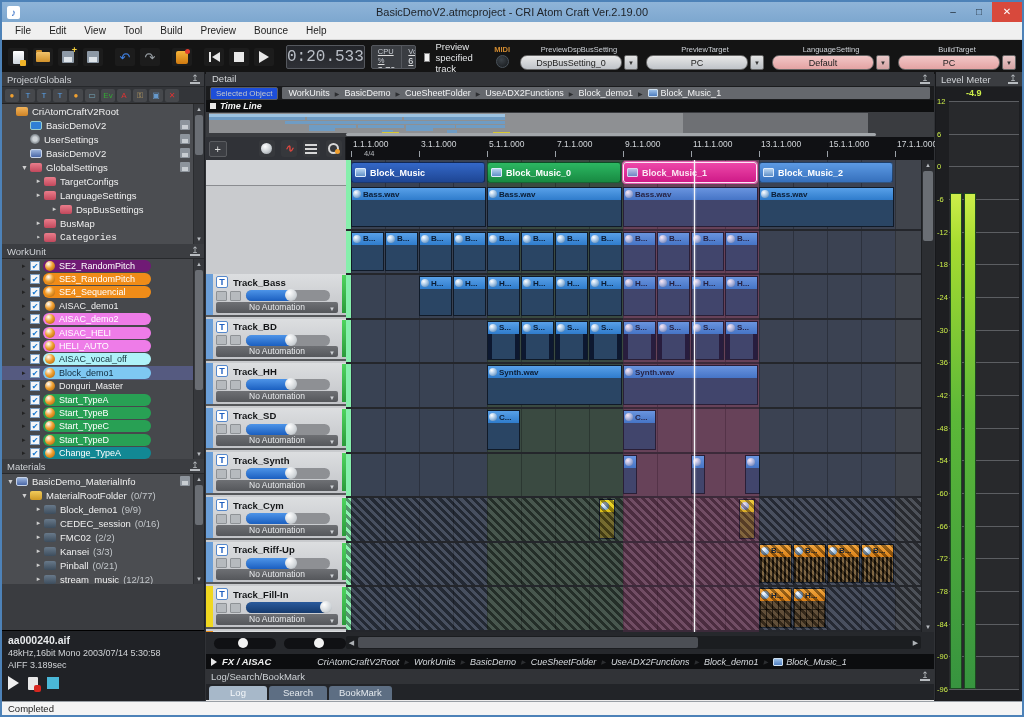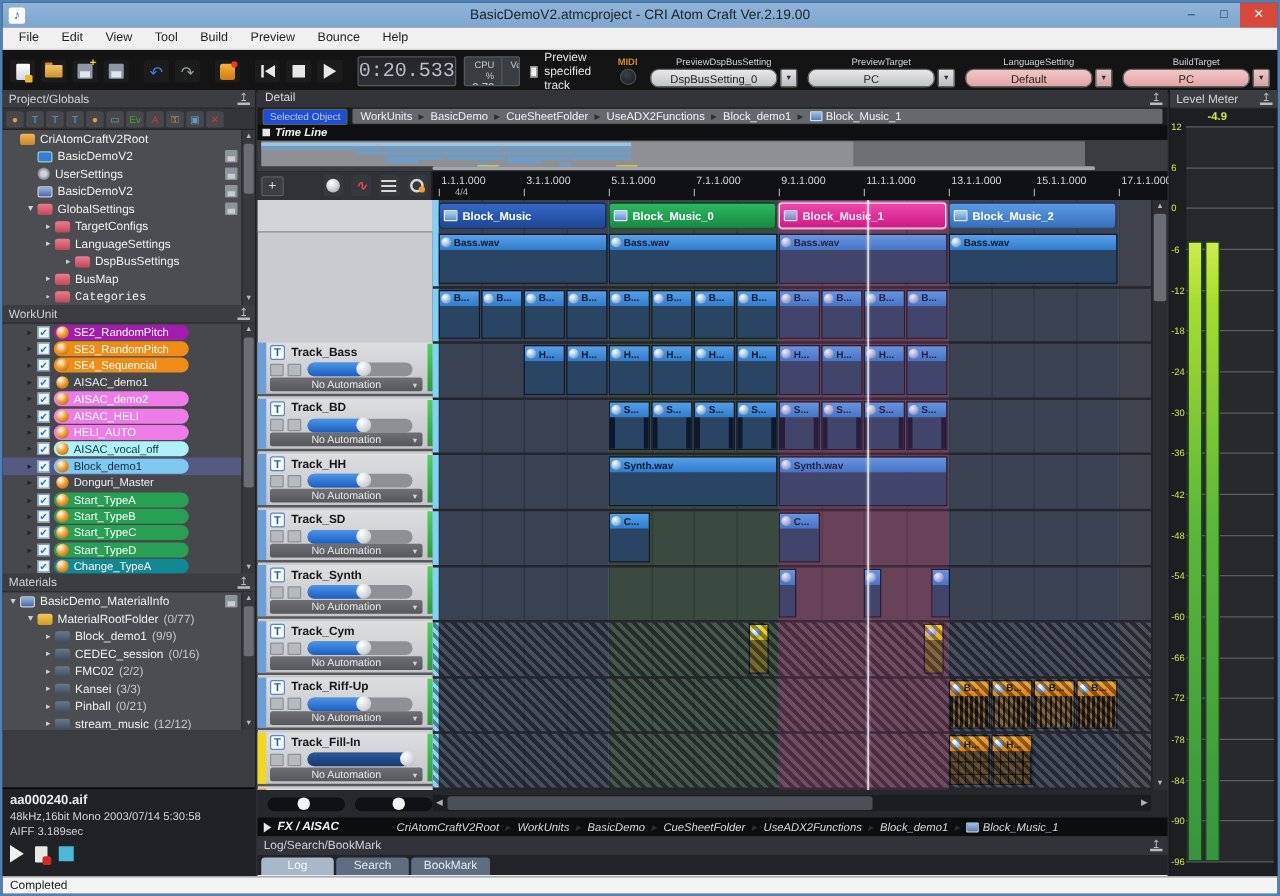--- a/index.html
+++ b/index.html
@@ -28,21 +28,21 @@
   .g-undo{color:#3f7fe0;}
   .g-redo{color:#9aa0a6;}
   .ic-orangebox{width:12px;height:13px;background:linear-gradient(#f6b43a,#d07a10);border-radius:2px;position:relative;}
   .ic-orangebox::after{content:"";position:absolute;right:-2px;top:-2px;width:5px;height:5px;background:#e23b2e;border-radius:50%;}
   .ic-rew{width:10px;height:10px;border-left:2px solid #e8e8e8;position:relative;}
   .ic-rew::after{content:"";position:absolute;left:1px;top:0;border-right:8px solid #e8e8e8;border-top:5px solid transparent;border-bottom:5px solid transparent;}
   .ic-stop{width:10px;height:10px;background:#e8e8e8;}
   .ic-play{width:0;height:0;border-left:10px solid #e8e8e8;border-top:6px solid transparent;border-bottom:6px solid transparent;}
   .timebox{width:128px;height:24px;background:linear-gradient(#23252a,#2e3036);border:1px solid #55585e;border-radius:2px;color:#b9bec6;font-family:"Liberation Mono",monospace;font-size:16px;text-align:center;line-height:22px;margin:0 6px;}
   .cpubox{display:flex;border:1px solid #55585e;border-radius:2px;overflow:hidden;height:24px;margin-right:8px;background:#3a3d42;}
-  .cpucell{padding:1px 6px;text-align:right;border-right:1px solid #55585e;}
+  .cpucell{padding:1px 6px;text-align:left;border-right:1px solid #55585e;text-decoration:underline;}
   .cpucell:last-child{border-right:none;}
   .cpulab{font-size:7.5px;color:#c7ccd2;}
   .cpuval{font-size:9px;color:#e6e9ec;}
   .chk{width:9px;height:9px;background:#f2f2f2;border:1px solid #888;margin-right:5px;}
   .chklabel{font-size:9.5px;color:#e4e6e8;}
   .tb-right{margin-left:auto;display:flex;align-items:flex-start;gap:10px;padding-right:6px;}
   .midiwrap{text-align:center;}
   .midilab{font-size:7.5px;color:#d08a30;font-weight:bold;}
   .knob{width:13px;height:13px;border-radius:50%;background:radial-gradient(circle at 40% 35%,#3c4248,#14171a);border:1px solid #49525a;margin:1px auto 0;}
   .ddwrap{text-align:center;}
@@ -132,21 +132,21 @@
   .th-T{width:12px;height:12px;background:#fff;border:1px solid #5588cc;color:#2060c0;font-weight:bold;font-size:9px;text-align:center;line-height:11px;border-radius:2px;}
   .thname{font-size:9.5px;font-weight:bold;color:#141618;}
   .throw2{position:absolute;left:10px;top:16px;display:flex;align-items:center;gap:3px;}
   .th-mini{width:11px;height:10px;background:#b6babe;border:1px solid #8e9296;border-radius:1px;}
   .thslider{position:relative;width:84px;height:11px;background:#8e9094;border-radius:6px;margin-left:2px;}
   .thfill{position:absolute;left:0;top:0;bottom:0;border-radius:6px;background:linear-gradient(#4d94e8,#1b5fc0);}
   .thknob{position:absolute;top:-1px;width:12px;height:12px;border-radius:50%;background:radial-gradient(circle at 35% 30%,#fff,#cdd2d6 65%,#9aa0a6);}
   .throw3{position:absolute;left:10px;right:8px;bottom:2px;height:11px;background:linear-gradient(#6e7074,#55575b);border-radius:2px;color:#e8eaec;font-size:8.5px;text-align:center;line-height:11px;}
   .throw3 .dd{position:absolute;right:3px;top:2px;font-size:6px;color:#cfd2d6;}
   .thgreen{position:absolute;right:0;top:1px;bottom:2px;width:4px;background:linear-gradient(#4ed45e,#2a9a3a);}
-  .clipspane{position:absolute;left:140px;top:0;right:13px;height:100%;background:#7dd3fc;overflow:hidden;}
+  .clipspane{position:absolute;left:140px;top:0;right:13px;height:100%;background:#86efac;overflow:hidden;}
   .regiontint{position:absolute;top:0;bottom:0;}
   .blockrow{position:absolute;left:0;top:2px;right:0;height:24px;}
   .blockhdr{position:absolute;height:21px;border-radius:3px;display:flex;align-items:center;padding-left:3px;color:#fff;font-size:9px;font-weight:bold;border:1px solid rgba(0,0,0,.45);}
   .blockhdr.sel{border:1px solid #fff;box-shadow:0 0 0 1px #e060b0;}
   .blk-ic{width:11px;height:9px;background:linear-gradient(#b8d4f0,#6090c8);border:1px solid #dceafc;border-radius:1px;margin-right:4px;flex:none;}
   .trackrow-sep{position:absolute;left:0;right:0;height:2px;background:#24262b;}
   .clip{position:absolute;border:1px solid #101a28;overflow:hidden;}
   .clip .chead{height:12px;display:flex;align-items:center;padding-left:1px;font-size:8px;font-weight:bold;color:#0a1c34;white-space:nowrap;}
   .c-blue .chead{background:linear-gradient(#58a0e8,#2f7ccc);}
   .c-orange .chead{background:linear-gradient(#f0a030,#d87808);}
@@ -391,21 +391,21 @@
           </div>
         </div>
     </div>
 
     <div>
       <div class="phdr"><span>WorkUnit</span><span class="exporticon">↥</span></div>
       <div class="tree" id="wu-list" style="height:200px;background:#46484c;">
           <div class="wurow">
             <span class="arr">▸</span>
             <span class="wucheck">✔</span>
-            <span class="wuchip" style="background: #a21caf; color: rgb(255, 255, 255);">
+            <span class="wuchip" style="background: #701a75; color: rgb(255, 255, 255);">
               <span class="wusphere"></span>
               <span>SE2_RandomPitch</span>
             </span>
           </div>
           <div class="wurow">
             <span class="arr">▸</span>
             <span class="wucheck">✔</span>
             <span class="wuchip" style="background: rgb(240, 140, 24); color: rgb(255, 255, 255);">
               <span class="wusphere"></span>
               <span>SE3_RandomPitch</span>

